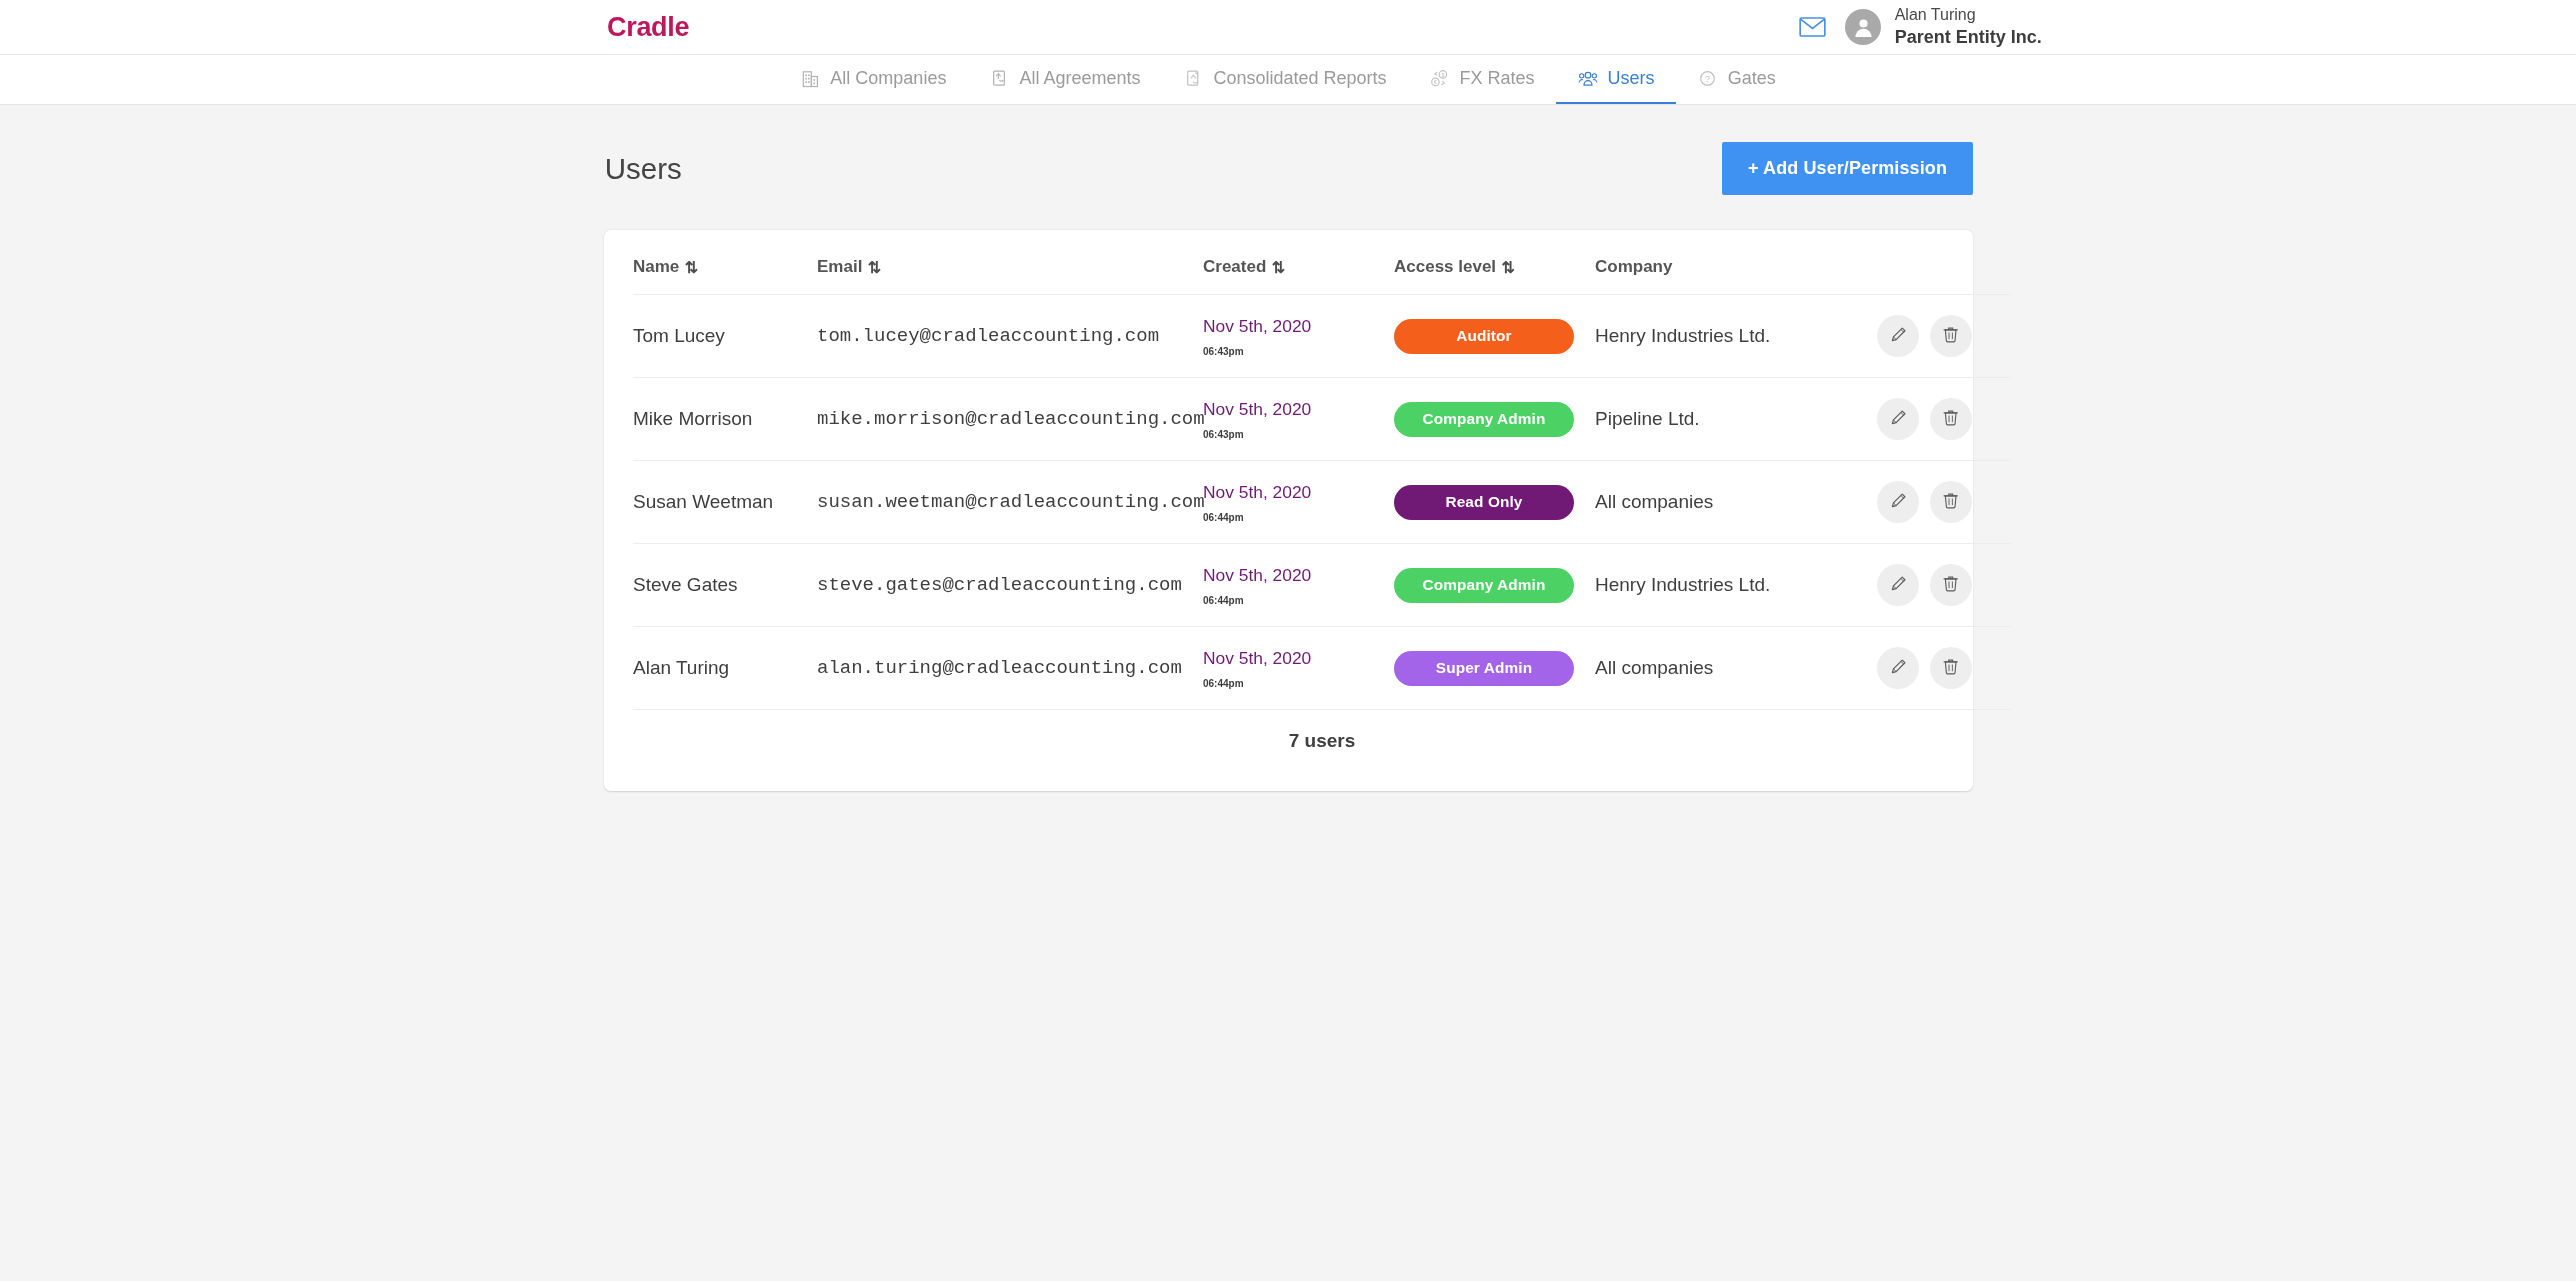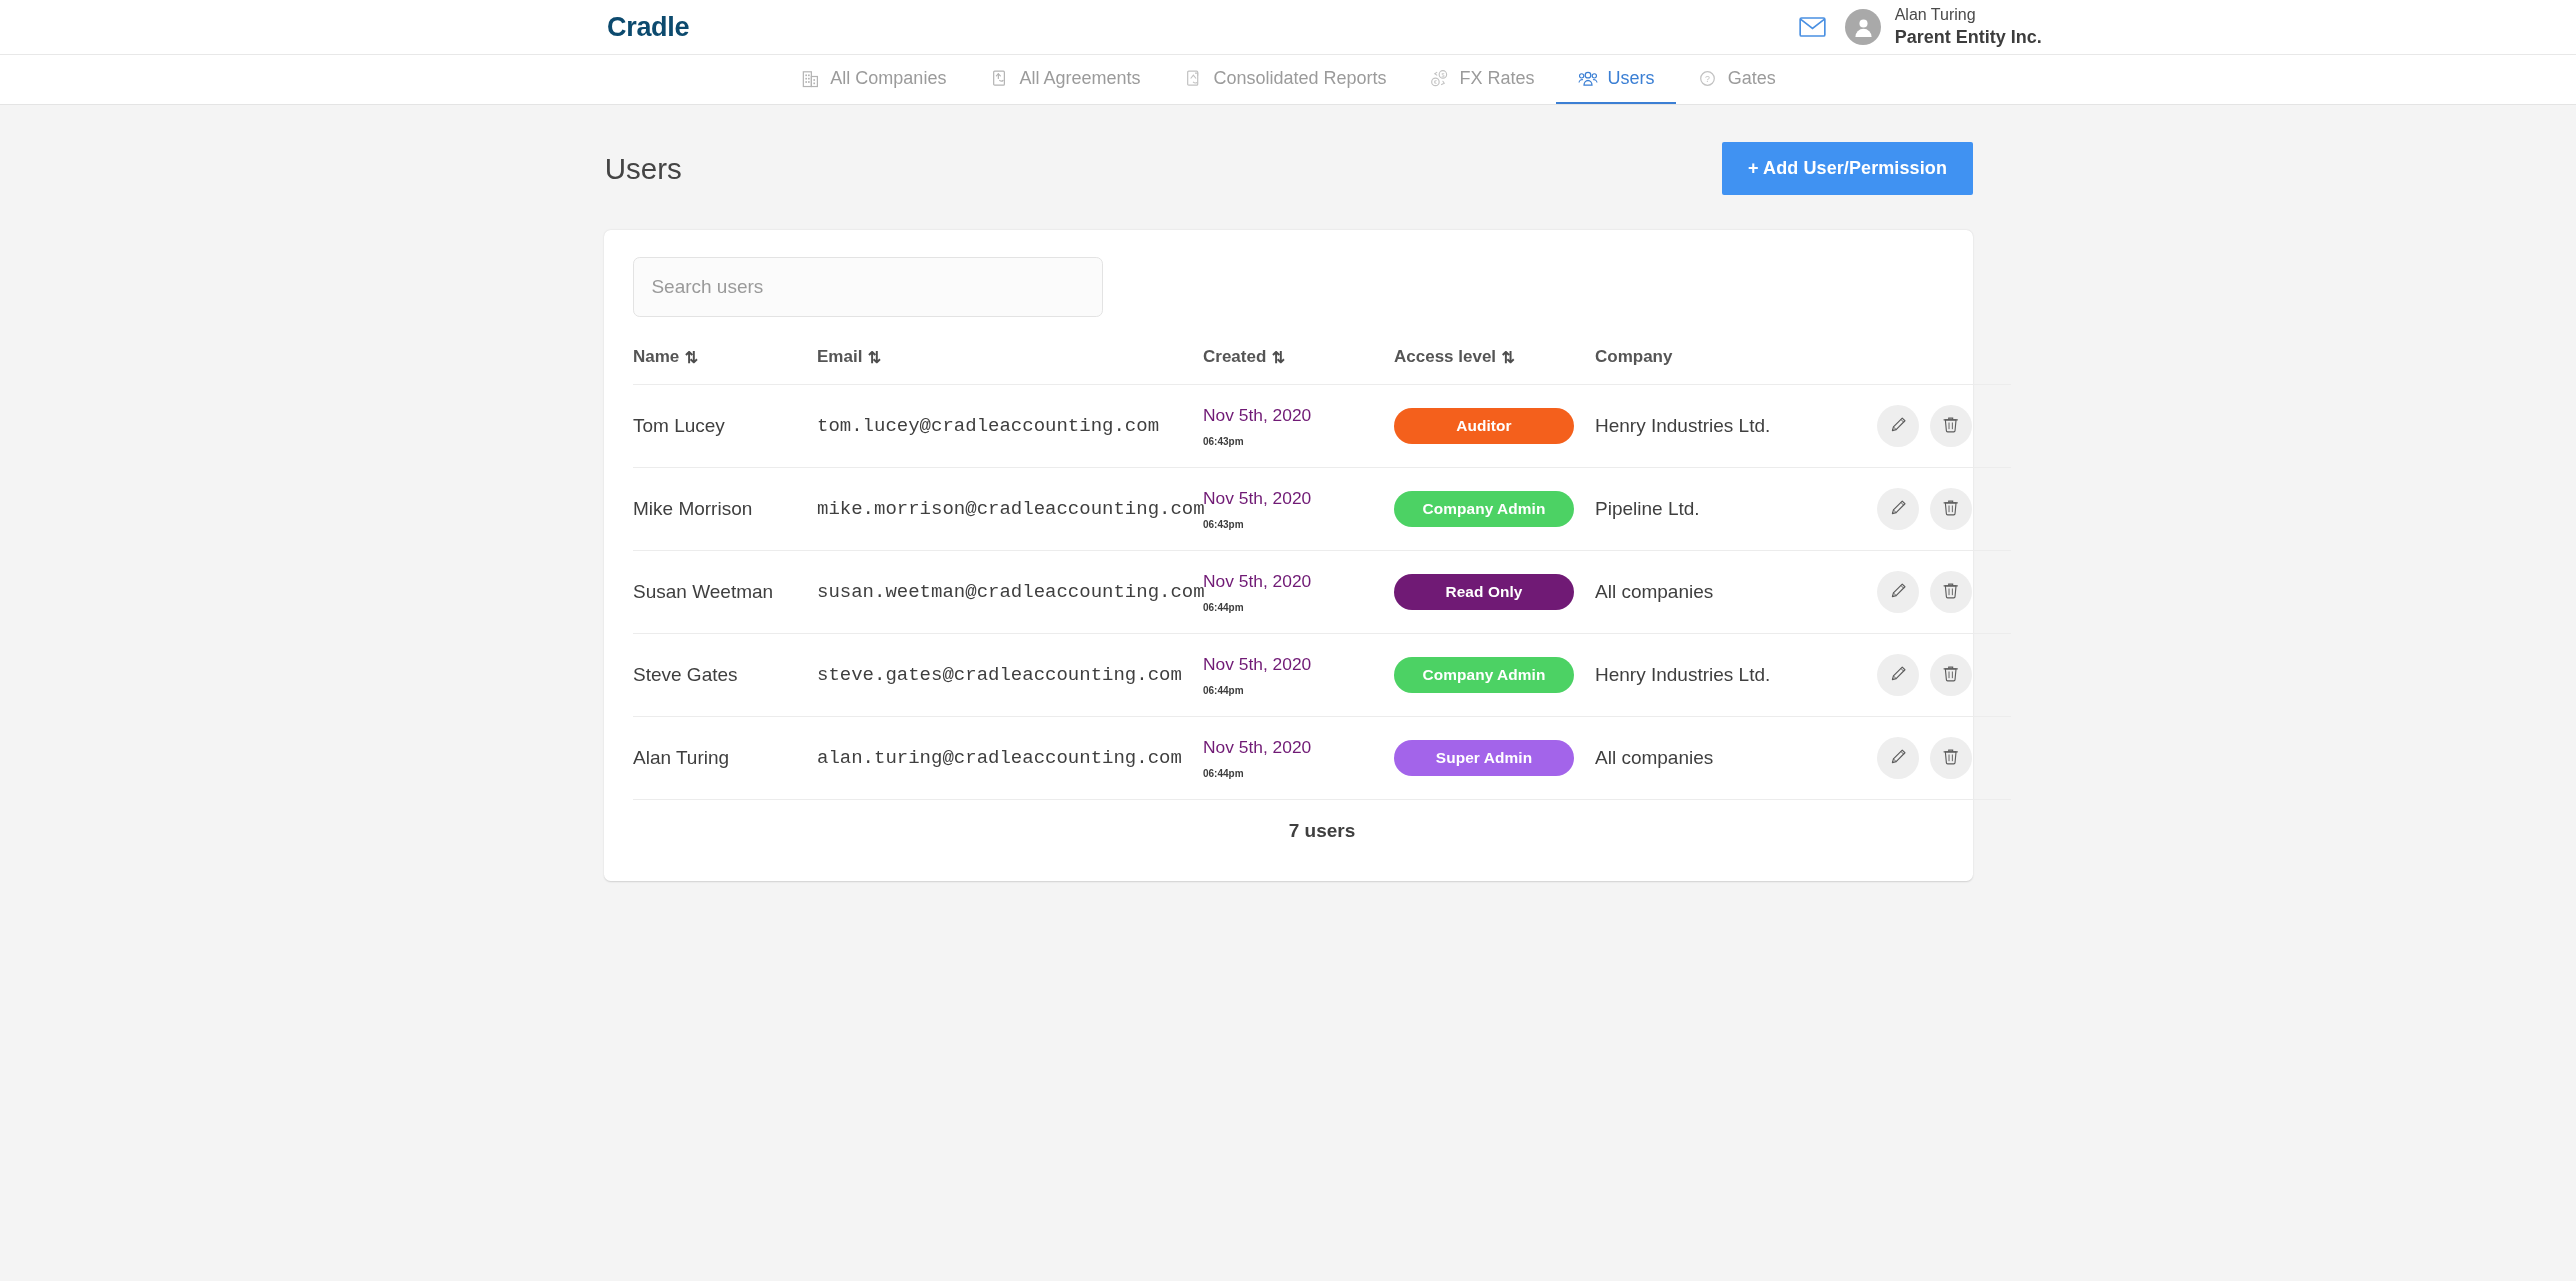--- a/index.html
+++ b/index.html
@@ -19,21 +19,21 @@
     border-bottom: 0.7px solid #e8e8e8;
     display: flex;
     align-items: center;
     position: relative;
   }
   .brand {
     position: absolute;
     left: 607px;
     font-size: 27px;
     font-weight: bold;
-    color: #0c4a6e;
+    color: #be185d;
     letter-spacing: -0.3px;
   }
   .account {
     position: absolute;
     right: 1.3px;
     display: flex;
     align-items: center;
     gap: 0px;
     padding-right: 533px;
   }
@@ -347,23 +347,20 @@
 <div class="page">
   <div class="page-inner">
 
     <div class="page-head">
       <div class="page-title">Users</div>
       <button class="add-btn">+ Add User/Permission</button>
     </div>
 
     <div class="card">
 
-      <div class="search-wrap">
-        <input class="search-input" type="text" placeholder="Search users" style="">
-      </div>
 
       <table class="users">
         <colgroup>
           <col class="col-name">
             <col class="col-email">
             <col class="col-created">
           <col class="col-access">
             <col class="col-company">
             <col class="col-actions">
         </colgroup>

